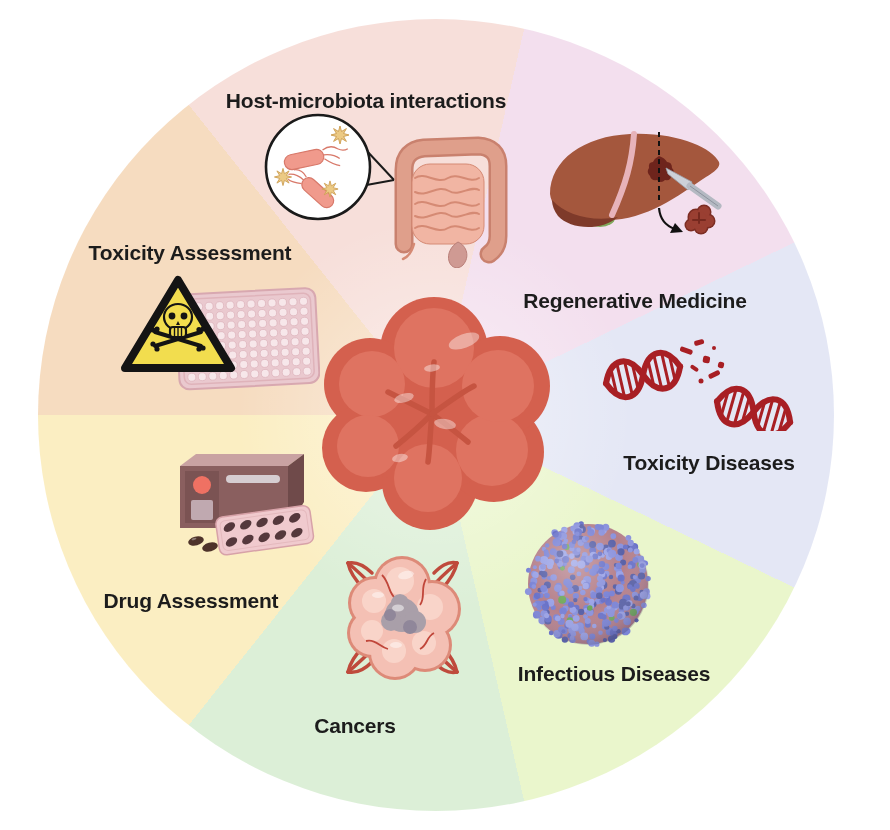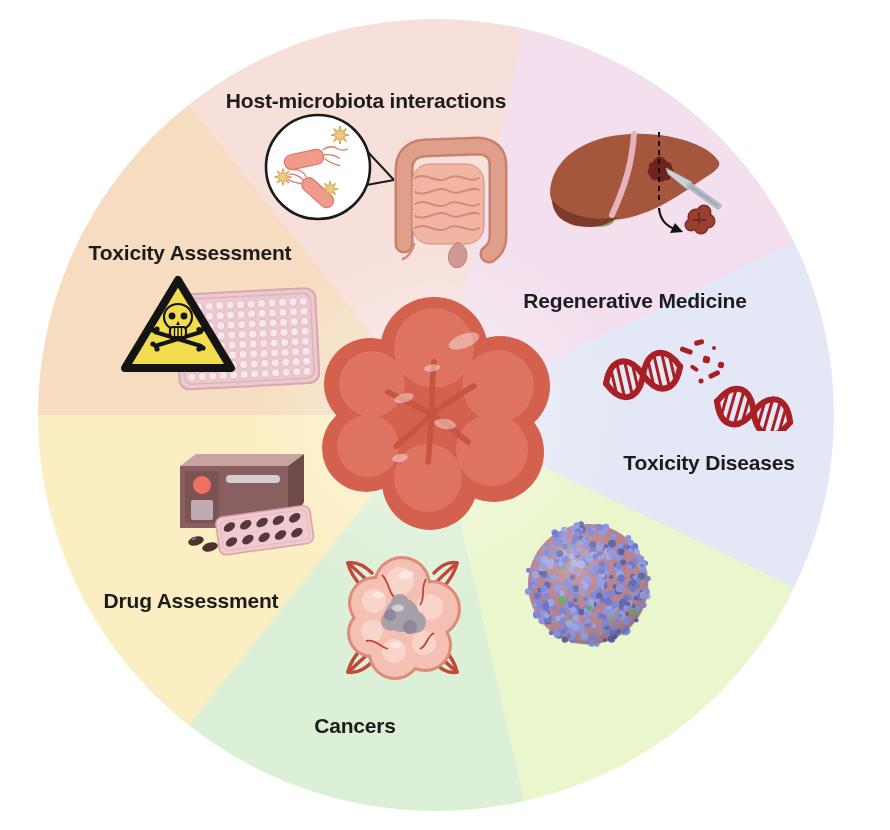--- a/index.html
+++ b/index.html
@@ -40,20 +40,21 @@
 <body>
 
 <div class="canvas">
 
   <div class="pie" id="pie" style="background: conic-gradient(from -38.571deg, rgb(247, 223, 218) 0deg, rgb(247, 223, 218) 51.429deg, rgb(243, 223, 238) 51.429deg, rgb(243, 223, 238) 102.857deg, rgb(228, 231, 245) 102.857deg, rgb(228, 231, 245) 154.286deg, rgb(234, 246, 204) 154.286deg, rgb(234, 246, 204) 205.714deg, rgb(220, 239, 215) 205.714deg, rgb(220, 239, 215) 257.143deg, rgb(251, 238, 194) 257.143deg, rgb(251, 238, 194) 308.571deg, rgb(246, 220, 192) 308.571deg, rgb(246, 220, 192) 360deg);"></div>
   <div class="pie-highlight"></div>
 
   <div class="seg-label lbl-host">Host-microbiota interactions</div>
   <div class="seg-label lbl-regen">Regenerative Medicine</div>
   <div class="seg-label lbl-gen">Toxicity Diseases</div>
+  <div class="seg-label lbl-inf">Infectious Diseases</div>
   <div class="seg-label lbl-can">Cancers</div>
   <div class="seg-label lbl-drug">Drug Assessment</div>
   <div class="seg-label lbl-tox">Toxicity Assessment</div>
 
   <svg class="icon-svg" style="left:312px;top:296px" width="245" height="235" viewBox="0 0 245 235">
     <g fill="#d4604e">
       <circle cx="122" cy="55" r="54"></circle>
         <circle cx="58" cy="88" r="46"></circle>
       <circle cx="54" cy="152" r="44"></circle>
         <circle cx="118" cy="186" r="48"></circle>

